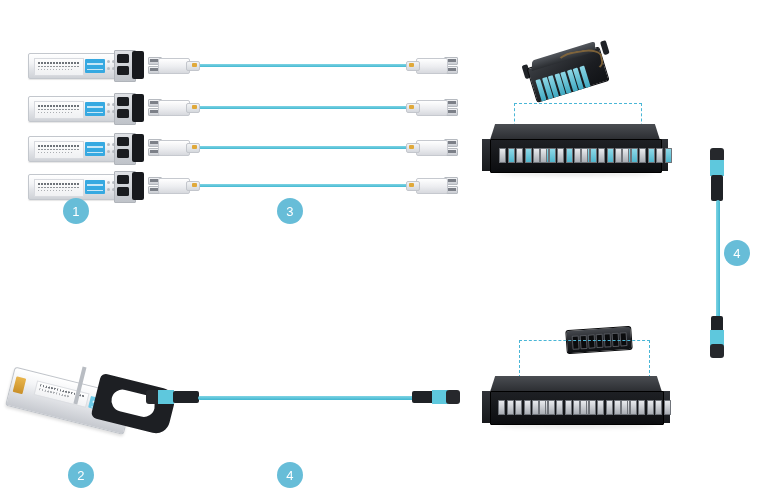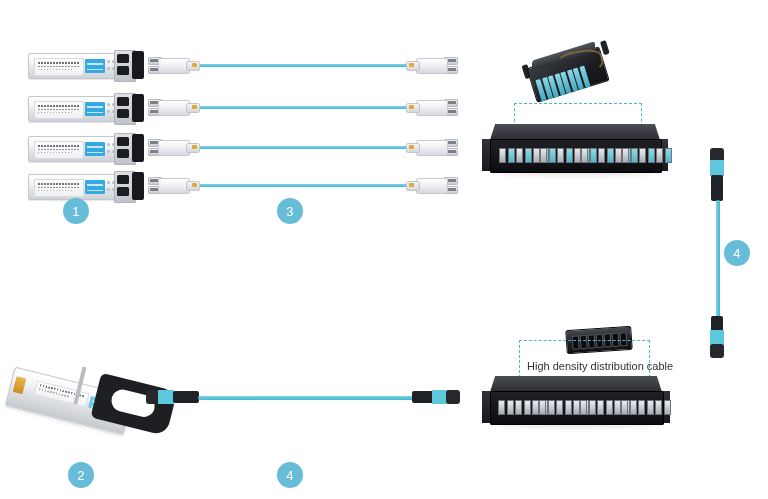--- a/index.html
+++ b/index.html
@@ -456,21 +456,20 @@
       <div class="slot" style="left:45px;"></div>
     <div class="slot" style="left:53px;"></div>
   </div>
 
   <div>
     <div class="dashh" style="left:519px;top:340px;width:131px;"></div>
     <div class="dashv" style="left:519px;top:340px;height:38px;"></div>
     <div class="dashv" style="left:649px;top:340px;height:38px;"></div>
   </div>
 
-  <div class="calltext" style="left:527px;top:360px;">High density distribution cable</div>
 
   <div class="panel" style="left:490px;top:376px;width:172px;">
     <div class="topface"></div>
     <div class="ear l"></div>
     <div class="ear r"></div>
     <div class="front">
       <div class="group" style="left:7px;">
         <span class="prt"></span>
           <span class="prt"></span>
           <span class="prt"></span>

